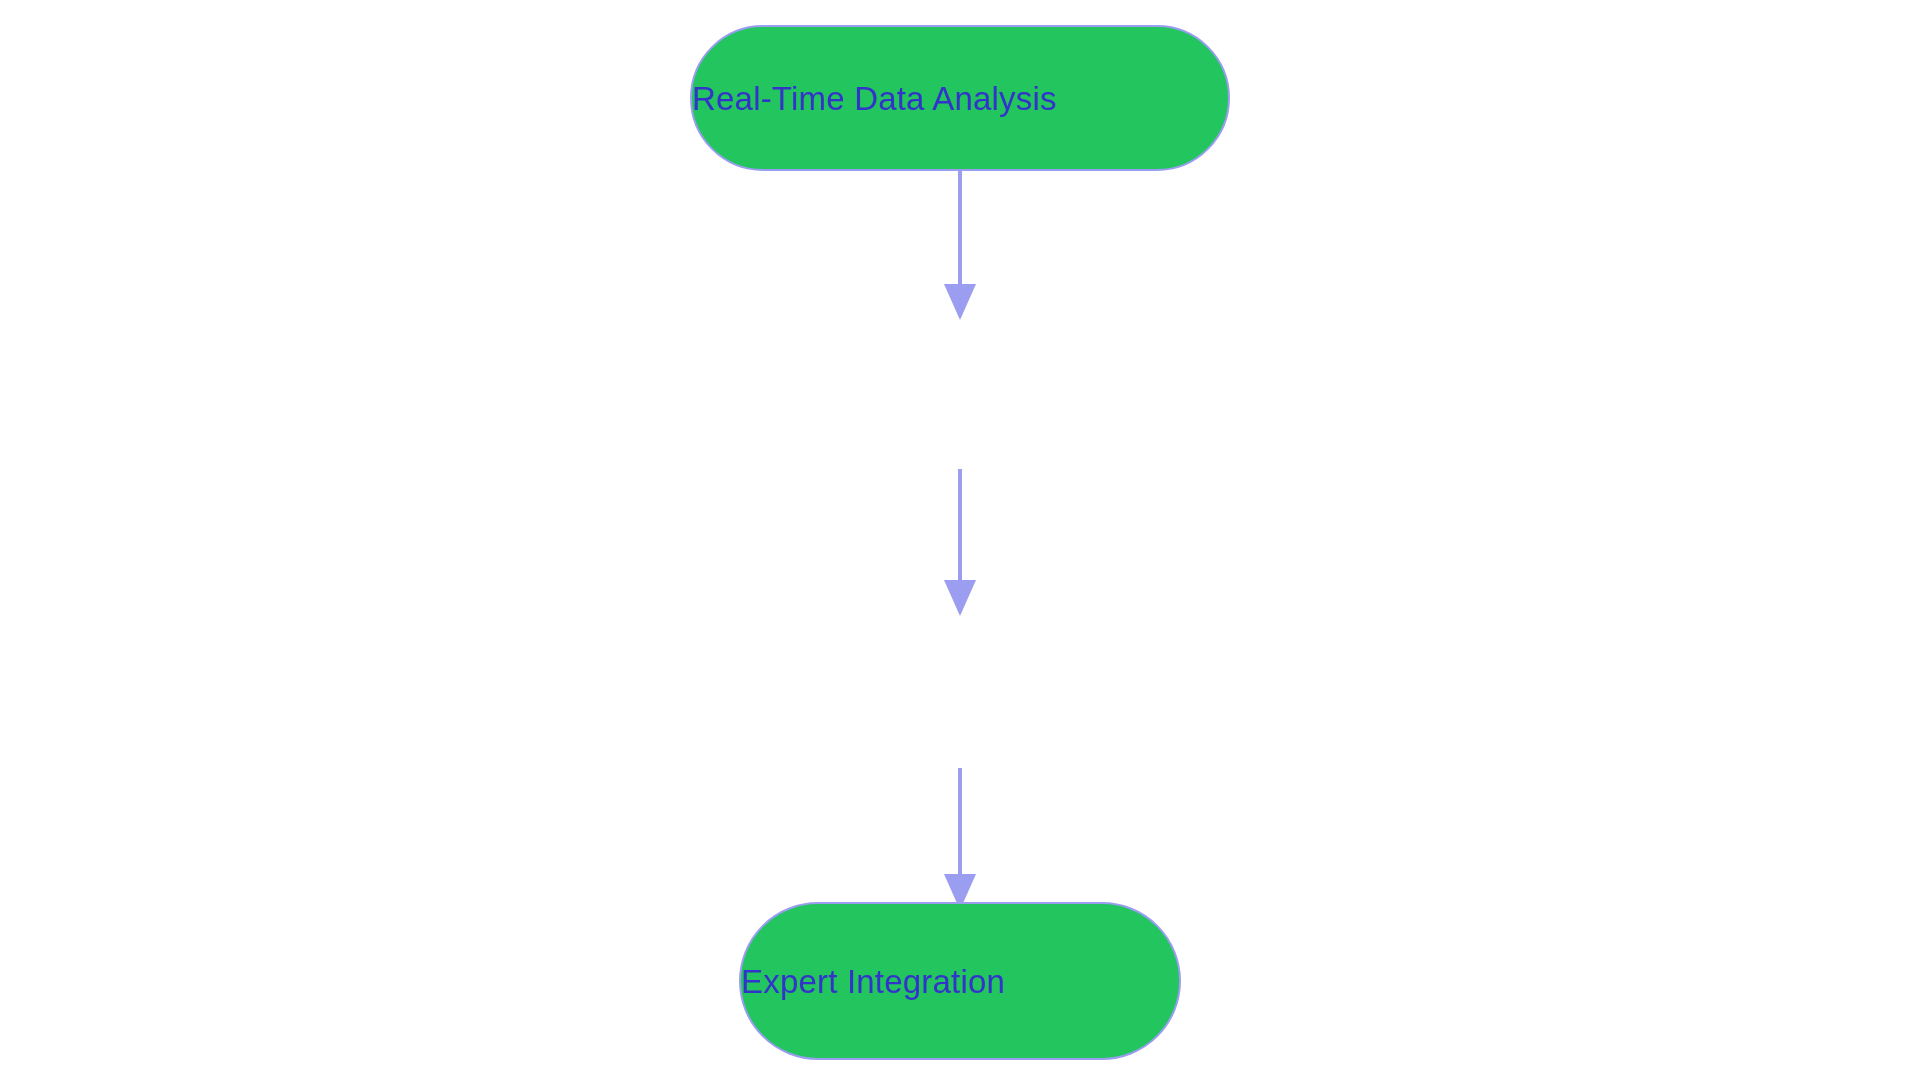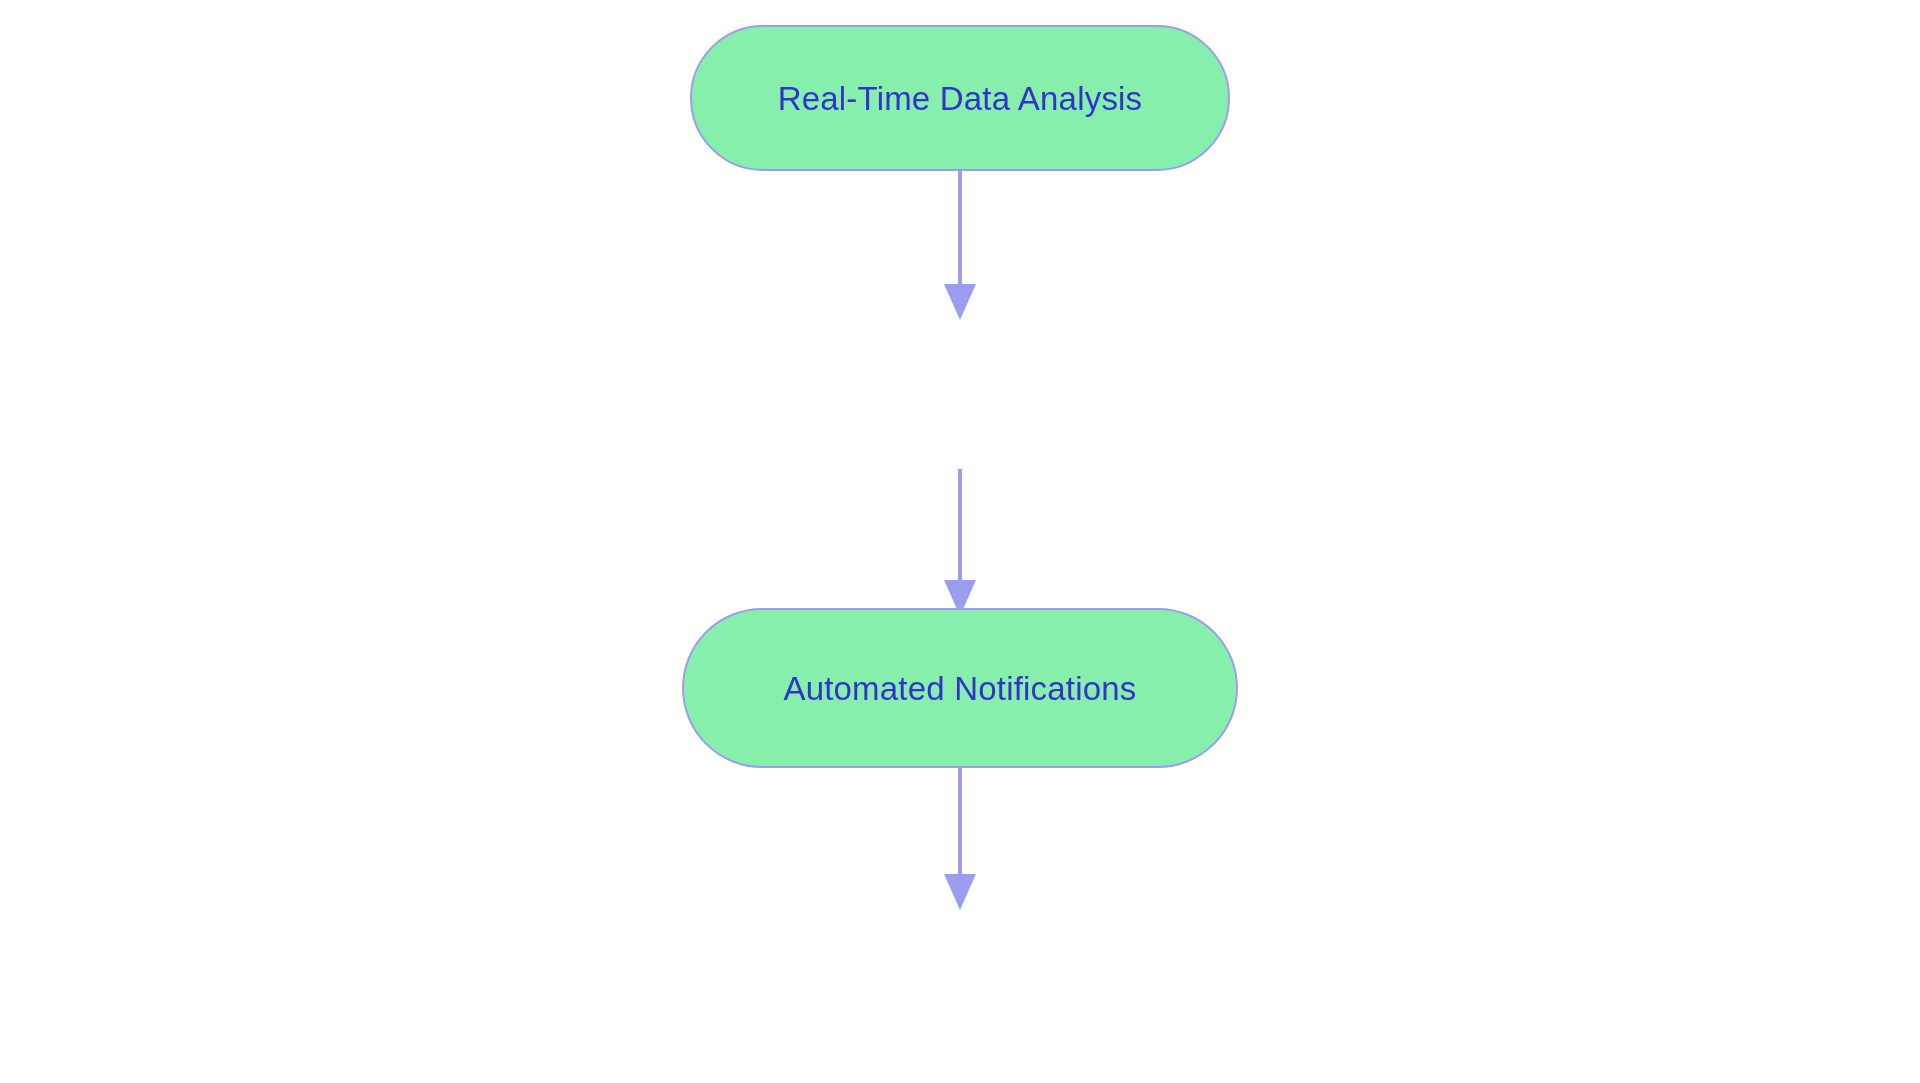--- a/index.html
+++ b/index.html
@@ -25,22 +25,22 @@
     top: 0;
     width: 1920px;
     height: 1083px;
     pointer-events: none;
   }
   .node {
     position: absolute;
     box-sizing: border-box;
     display: flex;
     align-items: center;
-    justify-content: center;
-    background: #86efac;
+    justify-content: flex-start;
+    background: #22c55e;
     border: 2px solid #9A9DF0;
     border-radius: 999px;
     transform: translateX(-50%);
   }
   .node-label {
     color: #3333CC;
     font-family: "Liberation Sans", sans-serif;
     font-size: 33px;
     font-weight: 400;
     letter-spacing: 0.2px;
@@ -77,18 +77,18 @@
     <g>
       <line x1="960" y1="768" x2="960" y2="878" stroke="#9A9DF0" stroke-width="4" marker-end="url(#arrowhead)"></line>
     </g>
   </svg>
 
   <div class="node" id="node-0">
     <span class="node-label">Real-Time Data Analysis</span>
   </div>
 
 
-  <div class="node" id="node-2">
-    <span class="node-label">Automated Notifications</span>
+
+  <div class="node" id="node-3">
+    <span class="node-label">Expert Integration</span>
   </div>
-
 
 </div>
 
 </body></html>

